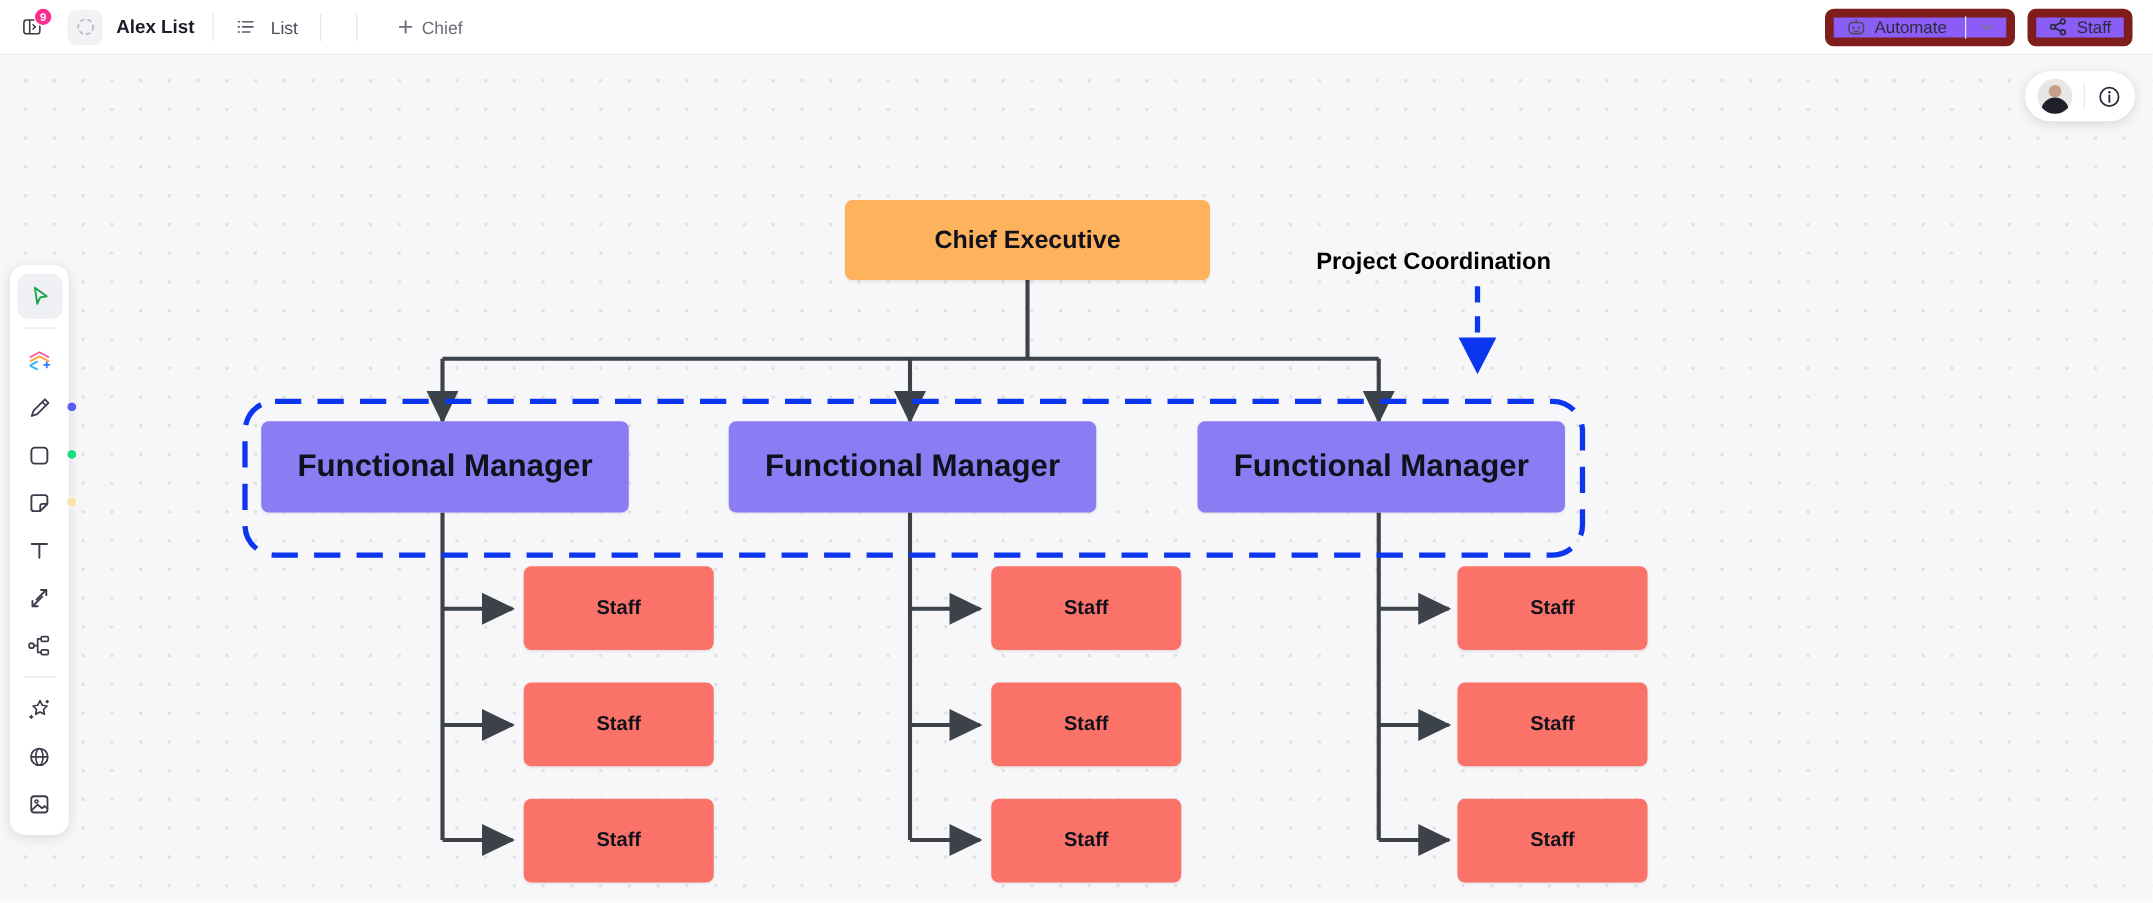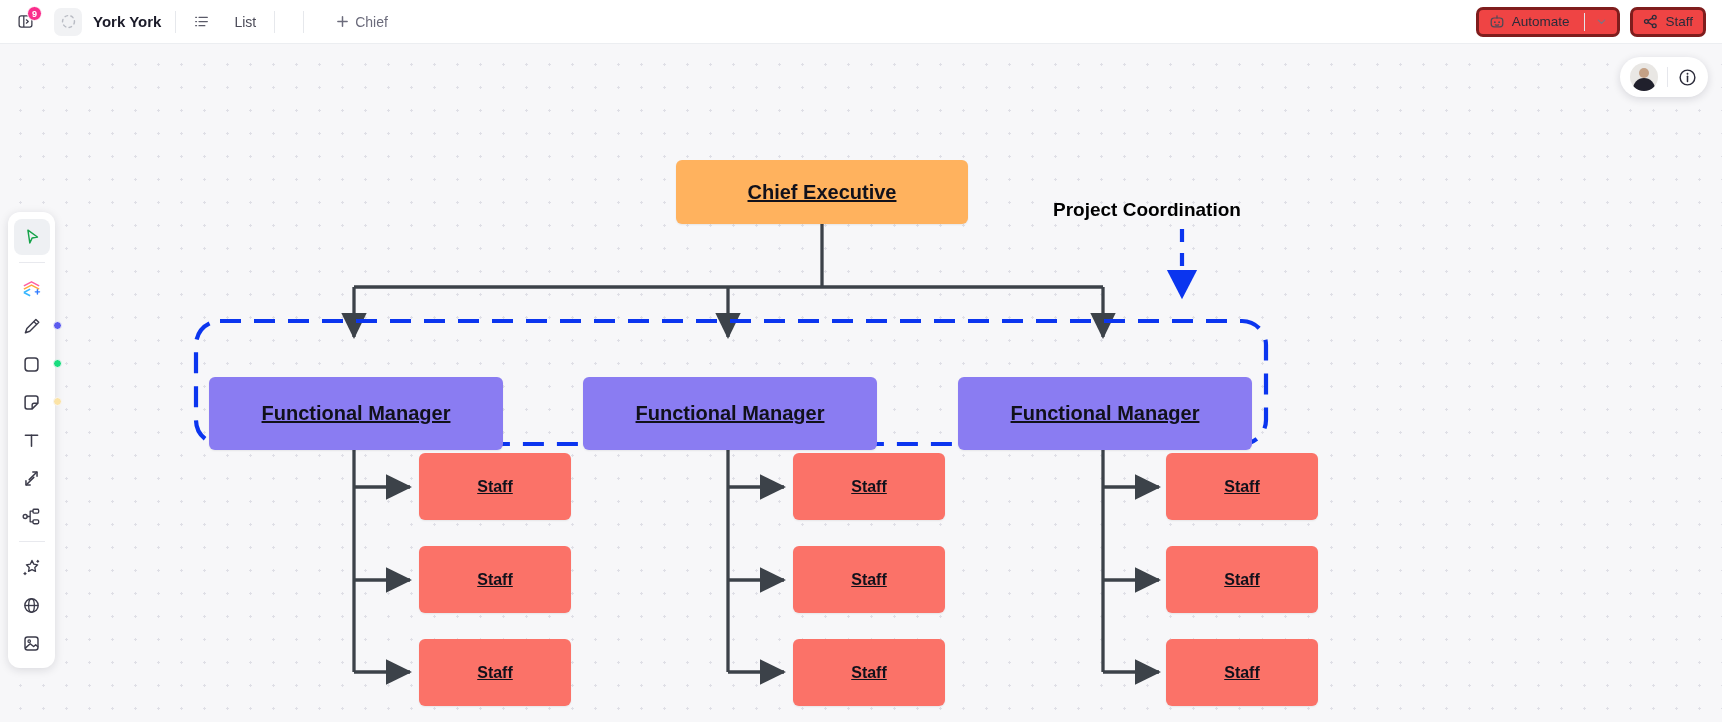--- a/index.html
+++ b/index.html
@@ -35,57 +35,57 @@
   .ws-avatar {
     width: 28px; height: 28px; border-radius: 7px; margin-left: 12px;
     background: #f1f2f4; display: flex; align-items: center; justify-content: center;
   }
   .ws-name {
     font-size: 15px; font-weight: 700; color: #1b1b29; margin-left: 11px; white-space: nowrap;
   }
   .tb-div { width: 1px; height: 22px; background: #e6e8ec; margin: 0 14px; }
 
   .view-tab {
-    display: flex; align-items: center; gap: 25px; height: 44px;
+    display: flex; align-items: center; gap: 13px; height: 44px;
     padding: 0 4px; font-size: 14px; color: #4a4a57; position: relative;
   }
   .view-tab.active { color: #16a34a; font-weight: 600; }
   .view-tab.active::after {
     content: ""; position: absolute; left: -10px; right: -10px; bottom: 0;
     height: 3px; background: #16a34a; border-radius: 2px 2px 0 0;
   }
   .tab-count { font-size: 13px; color: #16a34a; margin-left: 3px; }
   .caret { width: 0; height: 0; border-left: 3.5px solid transparent; border-right: 3.5px solid transparent;
            border-top: 4.5px solid currentColor; margin-left: 2px; }
   .add-view { display: flex; align-items: center; gap: 6px; font-size: 14px; color: #6b6b7b; margin-left: 18px; }
 
   .pill-btn {
     display: flex; align-items: center; height: 30px; padding: 0 10px;
-    border: 3px solid #7f1d1d; border-radius: 7px; background: #ef4444;
+    border: 7px solid #7f1d1d; border-radius: 7px; background: #8b5cf6;
     font-size: 13.5px; color: #2b2b3a; gap: 7px; white-space: nowrap;
   }
   .pill-split { width: 1px; height: 18px; background: #e3e5e9; margin: 0 4px 0 8px; }
 
   
   .canvas {
     position: absolute; top: 44px; left: 0; width: 1722px; height: 678px;
     background-color: #f7f7f9;
     background-image: radial-gradient(circle, #dfdfe6 1.3px, transparent 1.4px);
     background-size: 23px 23px; background-position: 9px 9px;
     overflow: hidden;
   }
   .canvas-svg { position: absolute; top: 0; left: 0; width: 1722px; height: 678px; }
 
   .node {
     position: absolute; border-radius: 6px;
     display: flex; align-items: center; justify-content: center;
-    color: #11111b; text-align: left; box-shadow: 0 1px 2px rgba(0,0,0,.07); text-decoration: underline;
+    color: #11111b; text-align: left; box-shadow: 0 1px 2px rgba(0,0,0,.07);
   }
   .node-exec { font-size: 20px; font-weight: 700; }
-  .node-mgr  { font-size: 20px; font-weight: 600; margin-top: 40px; }
+  .node-mgr  { font-size: 25px; font-weight: 600; }
   .node-staff{ font-size: 16px; font-weight: 700; }
 
   .annot-label {
     position: absolute; font-size: 19px; font-weight: 700; color: #000; white-space: nowrap;
   }
 
   
   .rail {
     position: absolute; left: 8px; top: 212px; width: 47px;
     background: #ffffff; border-radius: 12px; padding: 7px 0;
@@ -130,21 +130,21 @@
         </svg>
         <span class="badge">9</span>
       </div>
 
       <div class="ws-avatar">
         <svg width="17" height="17" viewBox="0 0 20 20">
           <circle cx="10" cy="10" r="7" fill="none" stroke="#b9bcc4" stroke-width="1.7" stroke-linecap="round" stroke-dasharray="3 4"></circle>
         </svg>
       </div>
 
-      <div class="ws-name">York York</div>
+      <div class="ws-name">Alex List</div>
 
       <div class="tb-div"></div>
 
       <div class="view-tab">
         <svg width="15" height="15" viewBox="0 0 18 18">
           <g stroke="#5a5a68" stroke-width="1.5" stroke-linecap="round">
             <line x1="2" y1="4" x2="3" y2="4"></line>
               <line x1="6" y1="4" x2="16" y2="4"></line>
             <line x1="2" y1="9" x2="3" y2="9"></line>
               <line x1="6" y1="9" x2="16" y2="9"></line>

